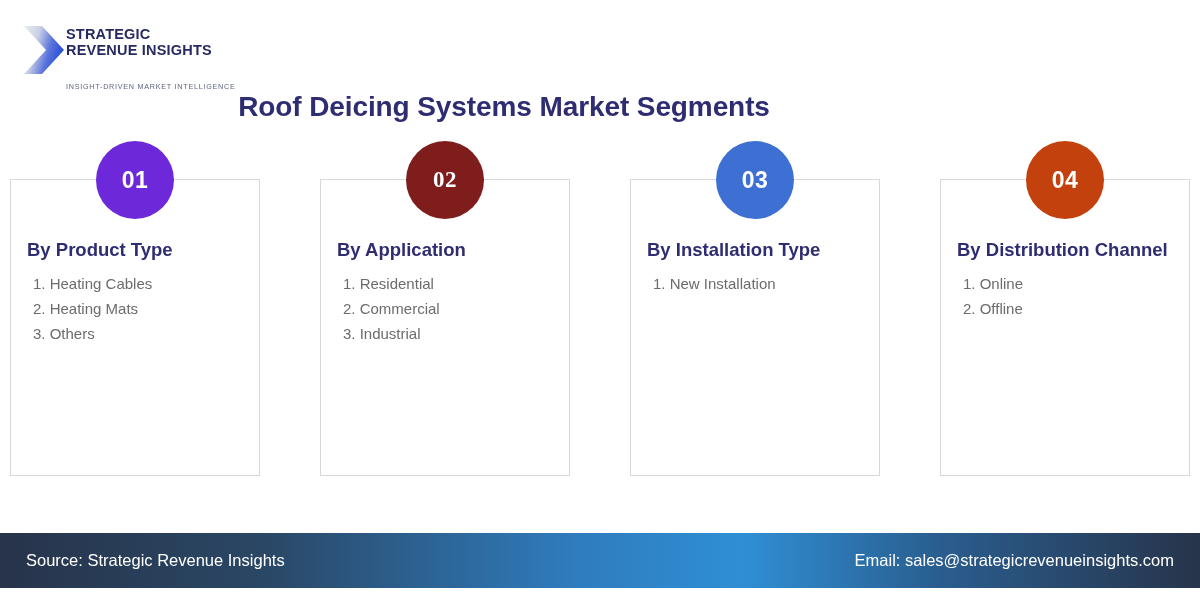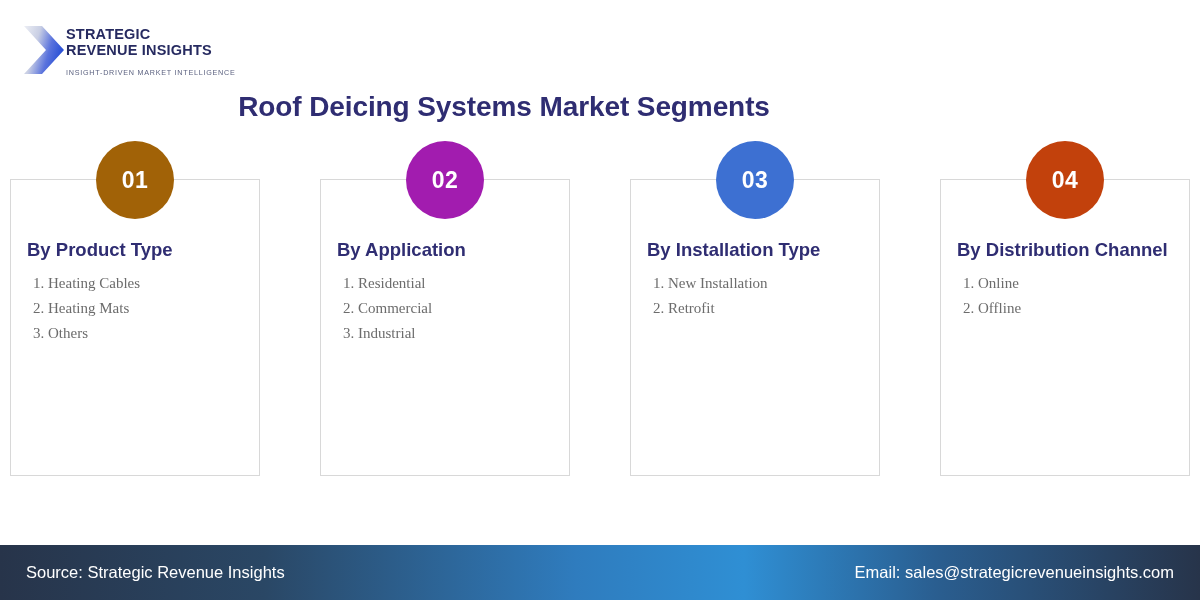--- a/index.html
+++ b/index.html
@@ -33,21 +33,21 @@
   #logo-text-block { padding-top: 4px; }
   .logo-line {
     font-size: 14.5px;
     font-weight: bold;
     letter-spacing: 0.2px;
     color: #262a60;
     line-height: 1.12;
     white-space: nowrap;
   }
   #logo-tagline {
-    margin-top: 10px;
+    margin-top: 24px;
     font-size: 7.2px;
     letter-spacing: 0.75px;
     color: #5c6280;
     white-space: nowrap;
   }
 
   
   #page-title {
     position: absolute;
     top: 91px;
@@ -98,34 +98,33 @@
     text-align: left;
     font-size: 18.5px;
     font-weight: bold;
     color: #2f2d72;
     line-height: 1.28;
   }
   .card-list {
     margin-top: 9px;
     padding-left: 22px;
     list-style: none;
-    font-family: Liberation Serif, serif;
   }
   .card-list li {
     font-size: 15px;
     color: #6c6c6c;
     line-height: 1.67;
     white-space: nowrap;
   }
 
   
   #footer-bar {
     position: absolute;
     left: 0;
-    bottom: 0;
+    bottom: 12px;
     width: 1200px;
     height: 55px;
     display: flex;
     align-items: center;
     justify-content: space-between;
     padding: 0 26px;
     background: linear-gradient(90deg,
         #27344a 0%,
         #2a4765 22%,
         #2f7cbe 48%,
@@ -159,45 +158,44 @@
     <div class="logo-line">REVENUE INSIGHTS</div>
     <div id="logo-tagline">INSIGHT-DRIVEN MARKET INTELLIGENCE</div>
   </div>
 </div>
 
 <div id="page-title">Roof Deicing Systems Market Segments</div>
 
 <div id="cards-row">
 
   <div class="card">
-    <div class="card-badge" style="background: #a16207;">01</div>
+    <div class="card-badge" style="background: #6d28d9;">01</div>
     <div class="card-heading">By Product Type</div>
     <ul class="card-list">
         <li>1. Heating Cables</li>
         <li>2. Heating Mats</li>
         <li>3. Others</li>
       </ul>
   </div>
 
   <div class="card">
-    <div class="card-badge" style="background: #a21caf;">02</div>
+    <div class="card-badge" style="background: #7f1d1d; font-family: Liberation Serif, serif;">02</div>
     <div class="card-heading">By Application</div>
     <ul class="card-list">
         <li>1. Residential</li>
         <li>2. Commercial</li>
         <li>3. Industrial</li>
       </ul>
   </div>
 
   <div class="card">
     <div class="card-badge" style="background: rgb(61, 112, 210);">03</div>
     <div class="card-heading">By Installation Type</div>
     <ul class="card-list">
         <li>1. New Installation</li>
-        <li>2. Retrofit</li>
       </ul>
   </div>
 
   <div class="card">
     <div class="card-badge" style="background: #c2410c;">04</div>
     <div class="card-heading">By Distribution Channel</div>
     <ul class="card-list">
         <li>1. Online</li>
         <li>2. Offline</li>
       </ul>

